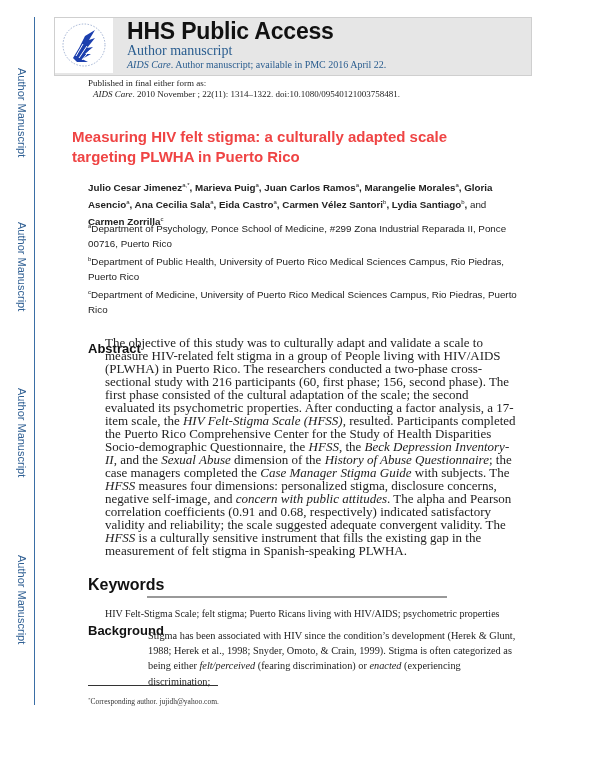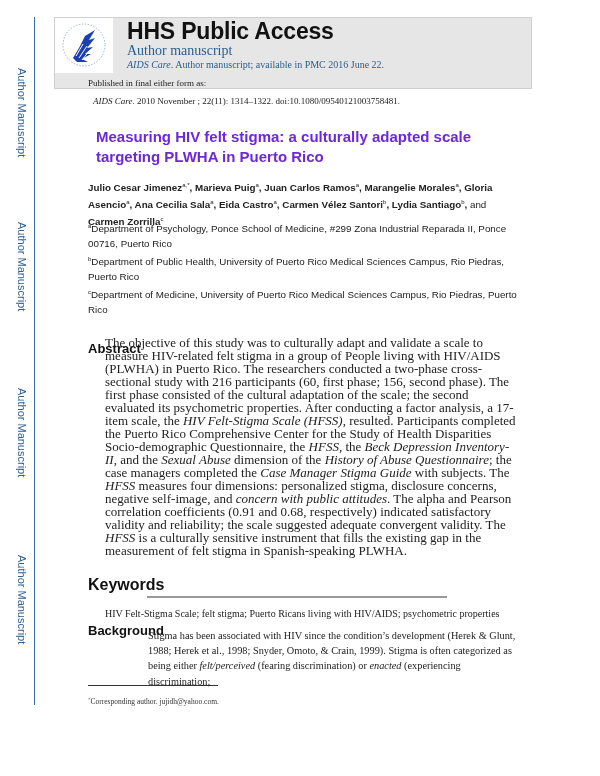--- a/index.html
+++ b/index.html
@@ -1,27 +1,27 @@
 <!DOCTYPE html>
 <html><head>
 <meta charset="utf-8">
 <style>
   html, body { margin:0; padding:0; background:#fff; }
   body { width:600px; height:776px; position:relative; overflow:hidden; font-family:"Liberation Serif", serif; color:#222; }
   .side-line { position:absolute; left:34px; top:17px; width:1px; height:688px; background:#3a6ea5; }
   .side-label { position:absolute; left:14px; width:16px; font-family:"Liberation Sans", sans-serif; font-size:11px; color:#2f5f93; writing-mode:vertical-rl; white-space:nowrap; line-height:16px; }
-  .hhs-box { position:absolute; left:54px; top:17px; width:478px; height:72px; border:1px solid #cfcfcf; background:#e6e6e6; box-sizing:border-box; }
+  .hhs-box { position:absolute; left:54px; top:17px; width:478px; height:59px; border:1px solid #cfcfcf; background:#e6e6e6; box-sizing:border-box; }
   .hhs-logo { position:absolute; left:0; top:0; width:58px; height:55px; background:#fff; }
   .hhs-title { position:absolute; left:72px; top:0px; font-family:"Liberation Sans", sans-serif; font-weight:bold; font-size:23px; color:#111; letter-spacing:-0.2px; }
   .hhs-sub { position:absolute; left:72px; top:25px; font-size:14px; color:#2a5d8f; }
   .hhs-avail { position:absolute; left:72px; top:41px; font-size:10px; color:#2a5d8f; }
   .hhs-avail i { font-style:italic; }
   .pub1 { position:absolute; left:88px; top:78px; font-size:9px; color:#222; }
-  .pub2 { position:absolute; left:93px; top:89px; font-size:9px; color:#222;margin-top:7px; }
-  .title { position:absolute; left:96px; top:127px; width:430px; font-family:"Liberation Sans", sans-serif; font-weight:bold; font-size:15px; line-height:20px; color:#6d28d9; }
+  .pub2 { position:absolute; left:93px; top:89px; font-size:9px; color:#222; }
+  .title { position:absolute; left:72px; top:127px; width:430px; font-family:"Liberation Sans", sans-serif; font-weight:bold; font-size:15px; line-height:20px; color:#ef4444; }
   .authors { position:absolute; left:88px; top:178px; width:430px; font-family:"Liberation Sans", sans-serif; font-weight:bold; font-size:9.8px; line-height:15px; color:#222; }
   .authors sup, .aff sup { font-size:6px; font-weight:normal; vertical-align:4px; }
   .aff { position:absolute; left:88px; width:430px; font-family:"Liberation Sans", sans-serif; font-size:9.8px; line-height:15px; color:#222; }
   .h2 { position:absolute; left:88px; font-family:"Liberation Sans", sans-serif; font-weight:bold; font-size:13px; color:#111;margin-top:16px; }
   .abstract { position:absolute; left:105px; top:336px; width:415px; font-size:13px; line-height:13px; color:#222; }
   .keywords { position:absolute; left:105px; top:608px; font-size:10px; color:#222; }
   .hr { position:absolute; left:147px; top:596px; width:300px; height:2px; background:#999; }
   .bg-para { position:absolute; left:148px; top:628px; width:372px; font-size:10.3px; line-height:15.2px; color:#222; }
   .fn-line { position:absolute; left:88px; top:685px; width:130px; height:1px; background:#333; }
   .fn { position:absolute; left:88px; top:697px; font-size:7.5px; color:#333; }
@@ -39,21 +39,21 @@
 <div class="hhs-box">
   <div class="hhs-logo">
     <svg width="58" height="55" viewBox="0 0 58 55">
       <circle cx="29" cy="27" r="21" fill="none" stroke="#8aa0c8" stroke-width="0.8" stroke-dasharray="1.5 1.5"></circle>
       <path d="M18 40 L24 30 L30 18 L40 12 L34 22 L40 20 L32 30 L38 29 L30 36 L36 36 L27 41 L33 44 L22 44 Z" fill="#1c3fae"></path>
       <path d="M21 38 L28 26 M24 40 L32 28 M27 42 L35 32" stroke="#fff" stroke-width="1"></path>
     </svg>
   </div>
   <div class="hhs-title">HHS Public Access</div>
   <div class="hhs-sub">Author manuscript</div>
-  <div class="hhs-avail"><i>AIDS Care</i><span>. Author manuscript; available in PMC 2016 June 22.</span></div>
+  <div class="hhs-avail"><i>AIDS Care</i><span>. Author manuscript; available in PMC 2016 April 22.</span></div>
 </div>
 
 <div class="pub1">Published in final either form as:</div>
 <div class="pub2"><i>AIDS Care</i><span>. 2010 November ; 22(11): 1314–1322. doi:10.1080/09540121003758481.</span></div>
 
 <div class="title">Measuring HIV felt stigma: a culturally adapted scale targeting PLWHA in Puerto Rico</div>
 
 <div class="authors" id="authors"><span>Julio Cesar Jimenez</span><sup>a,*</sup>, <span>Marieva Puig</span><sup>a</sup>, <span>Juan Carlos Ramos</span><sup>a</sup>, <span>Marangelie Morales</span><sup>a</sup>, <span>Gloria Asencio</span><sup>a</sup>, <span>Ana Cecilia Sala</span><sup>a</sup>, <span>Eida Castro</span><sup>a</sup>, <span>Carmen Vélez Santori</span><sup>b</sup>, <span>Lydia Santiago</span><sup>b</sup>, <span style="font-weight: normal;">and </span><span>Carmen Zorrilla</span><sup>c</sup></div>
 
 <div class="aff" style="top:219px"><sup>a</sup><span>Department of Psychology, Ponce School of Medicine, #299 Zona Industrial Reparada II, Ponce 00716, Puerto Rico</span></div>

